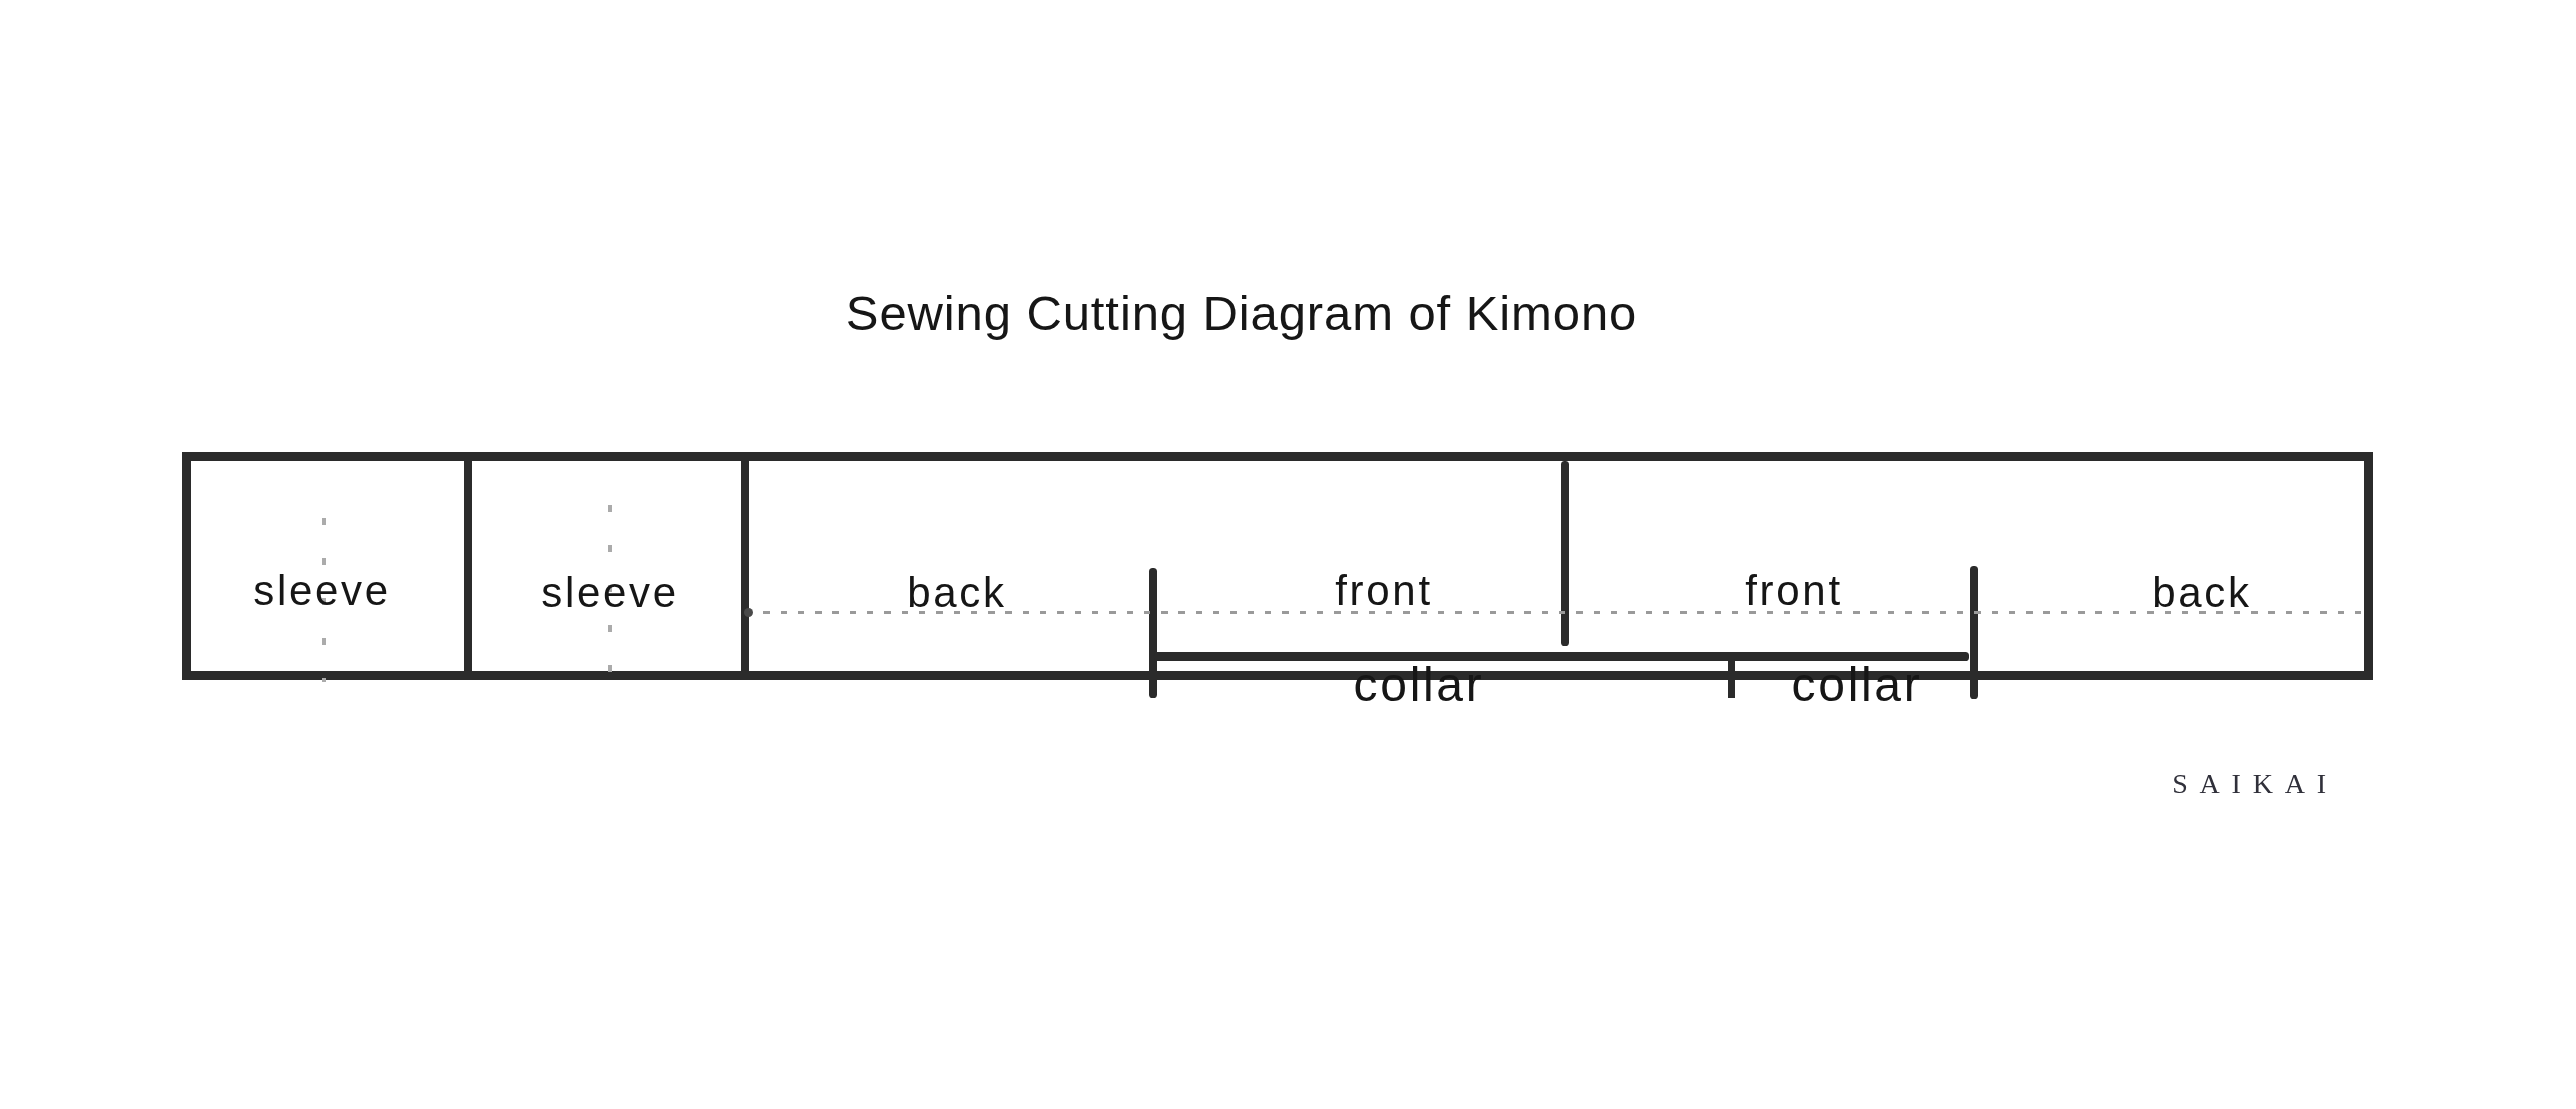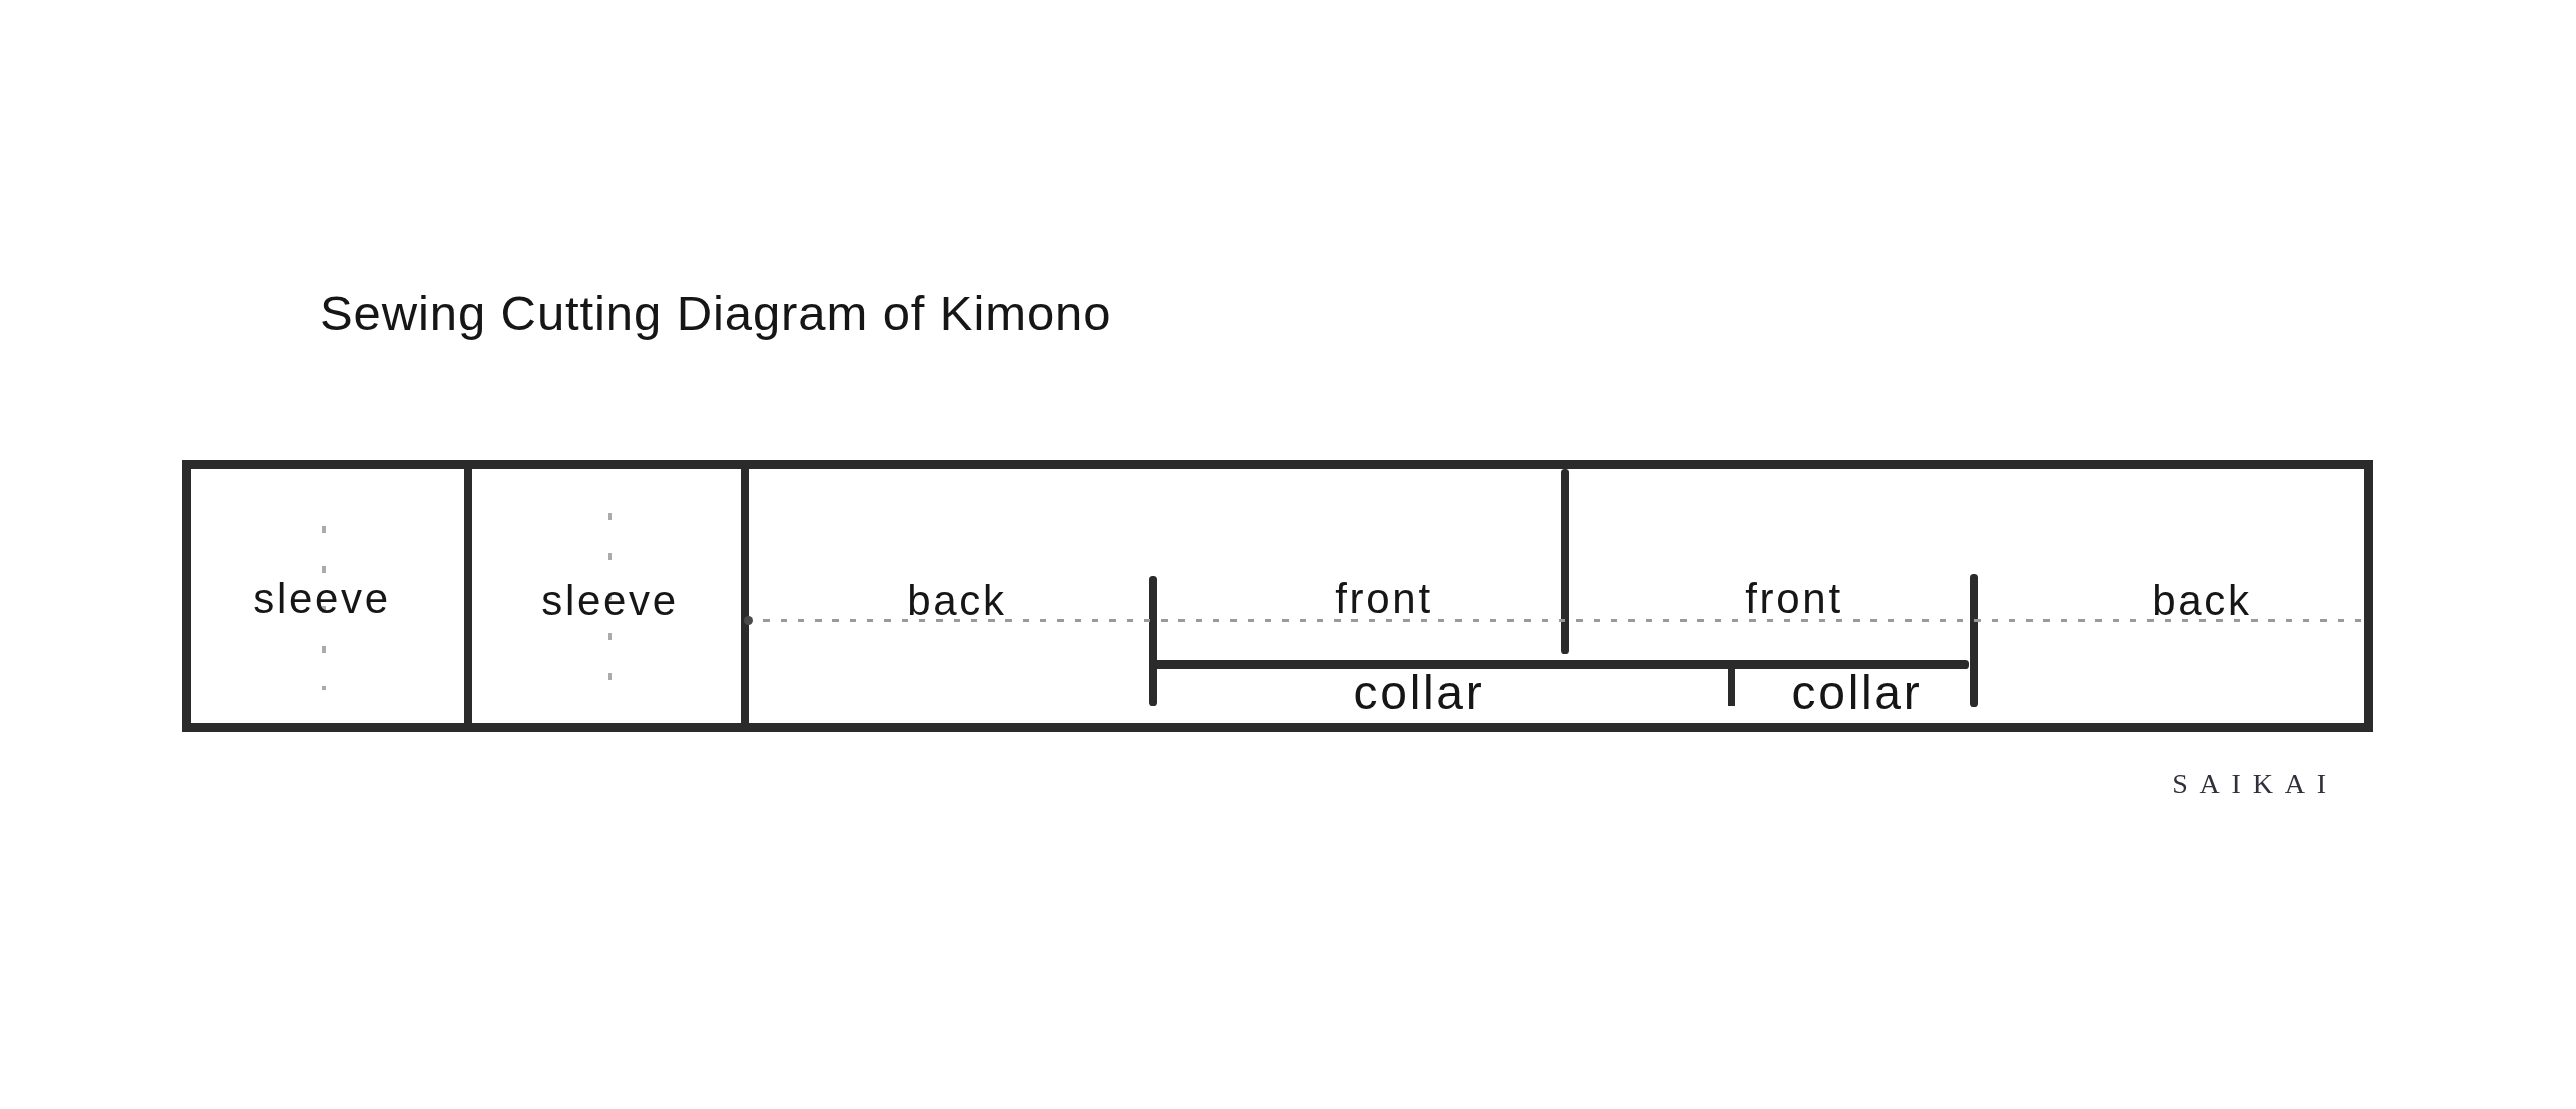--- a/index.html
+++ b/index.html
@@ -12,40 +12,40 @@
     width: 2576px;
     height: 1109px;
     background: var(--bg, #fff);
     font-family: "Liberation Sans", sans-serif;
     overflow: hidden;
     filter: blur(0.5px);
   }
   
   .title {
     position: absolute;
-    left: 320px;
+    left: 332px;
     top: 278px;
     width: 1819px;
+    text-align: center;
     color: var(--text, #161616);
     font-size: 49px;
     line-height: 70px;
     letter-spacing: 0.9px;
     font-weight: 400;
   }
   
   .fabric {
     position: absolute;
     left: 182px;
     top: 452px;
     width: 2191px;
-    height: 272px;
+    height: 228px;
     border: 9px solid var(--line, #2b2b2b);
     box-sizing: border-box;
     background: #fff;
-    margin-top: 8px;
   }
   .vline {
     position: absolute;
     width: 8.2px;
     background: var(--line, #2b2b2b);
     border-radius: 3.6px;
   }
   .hline {
     position: absolute;
     height: 9px;

